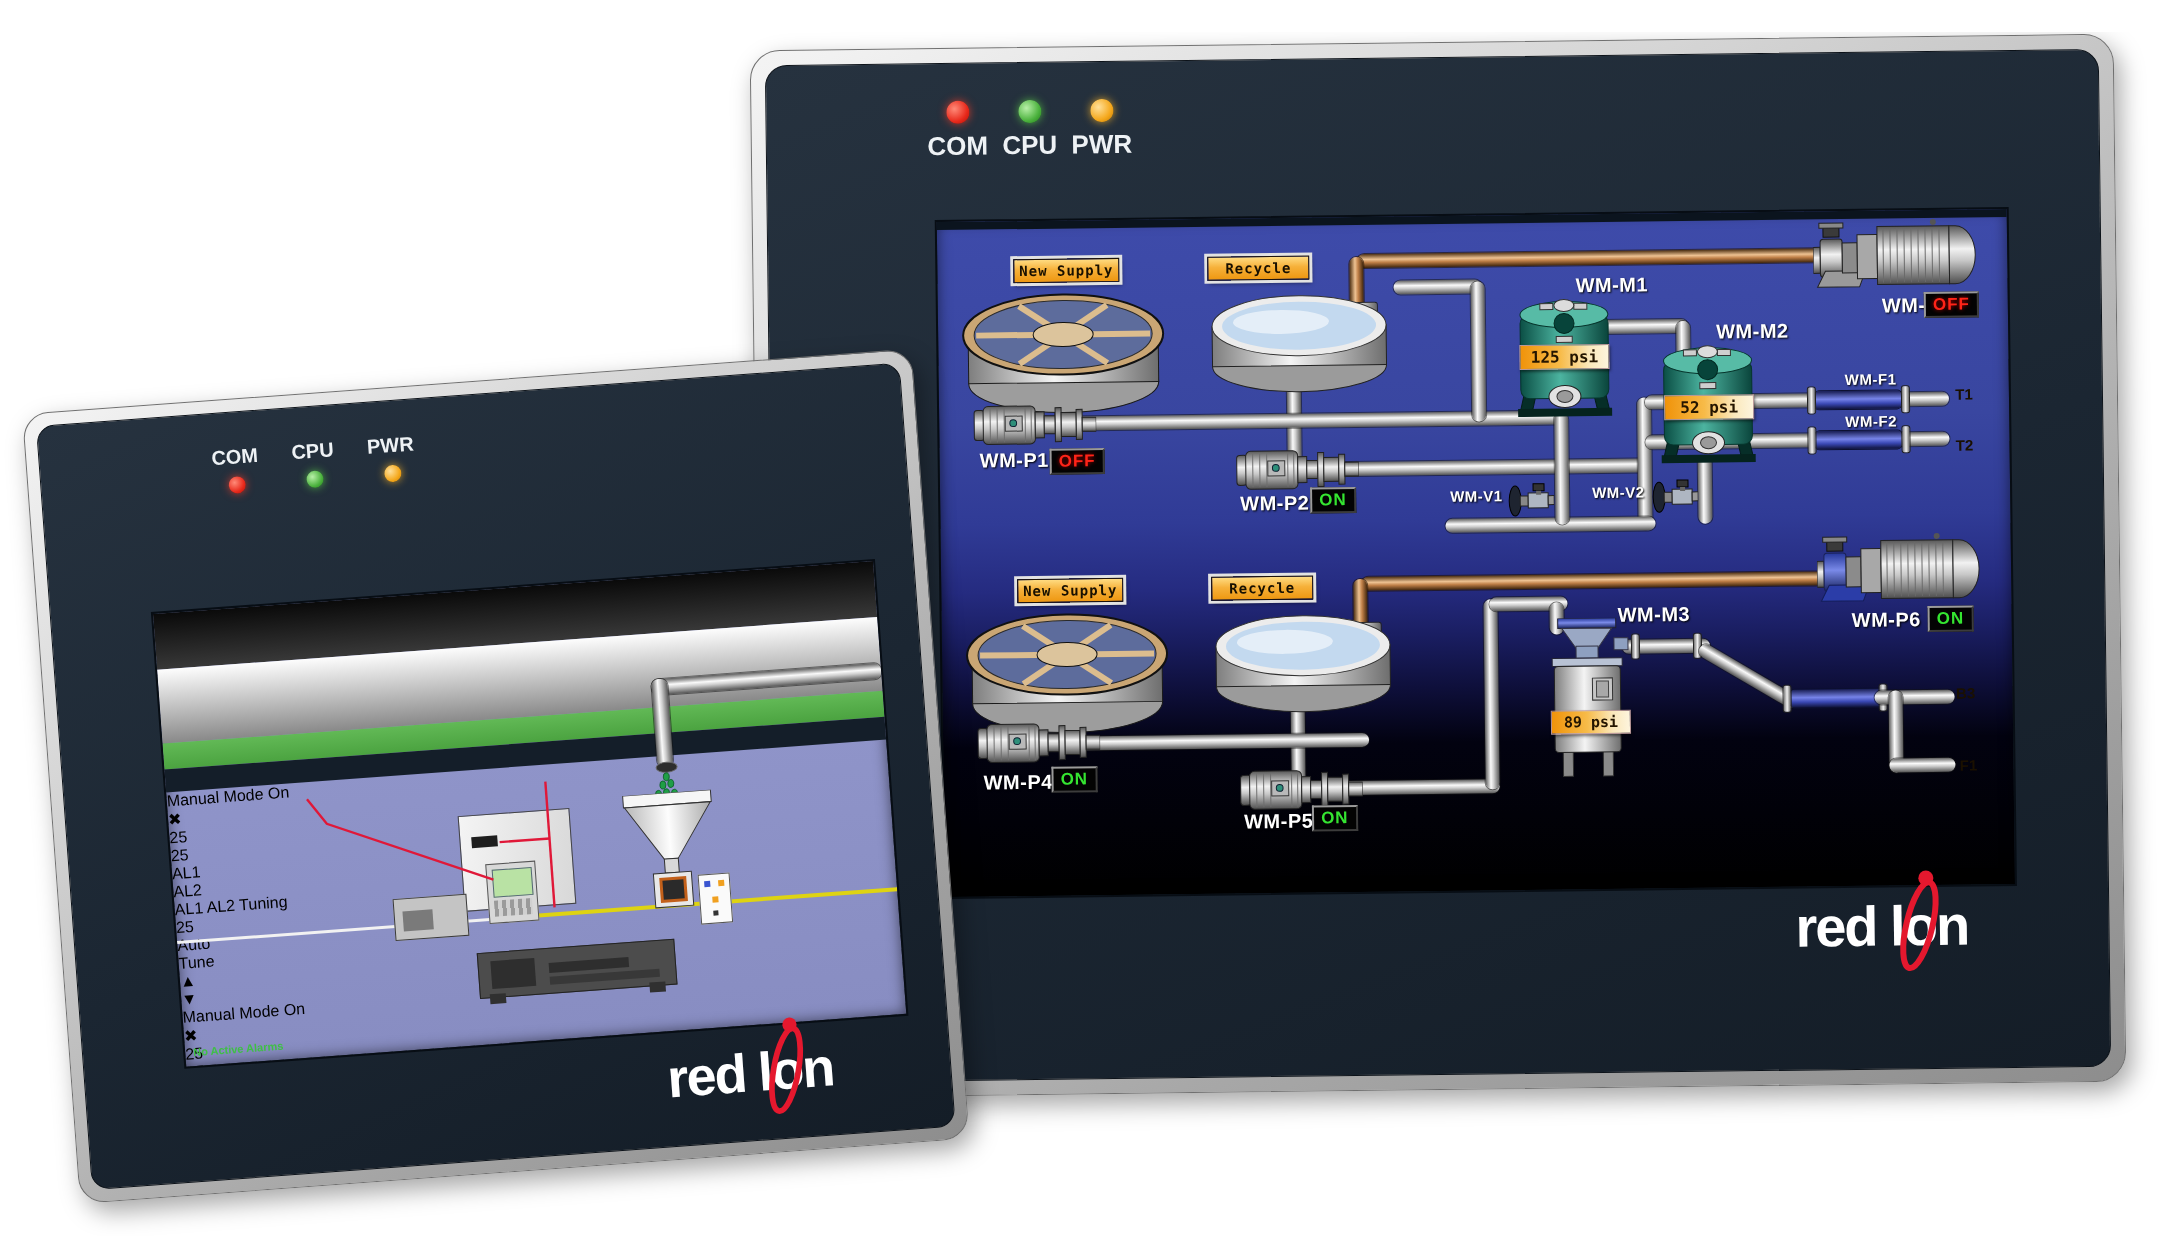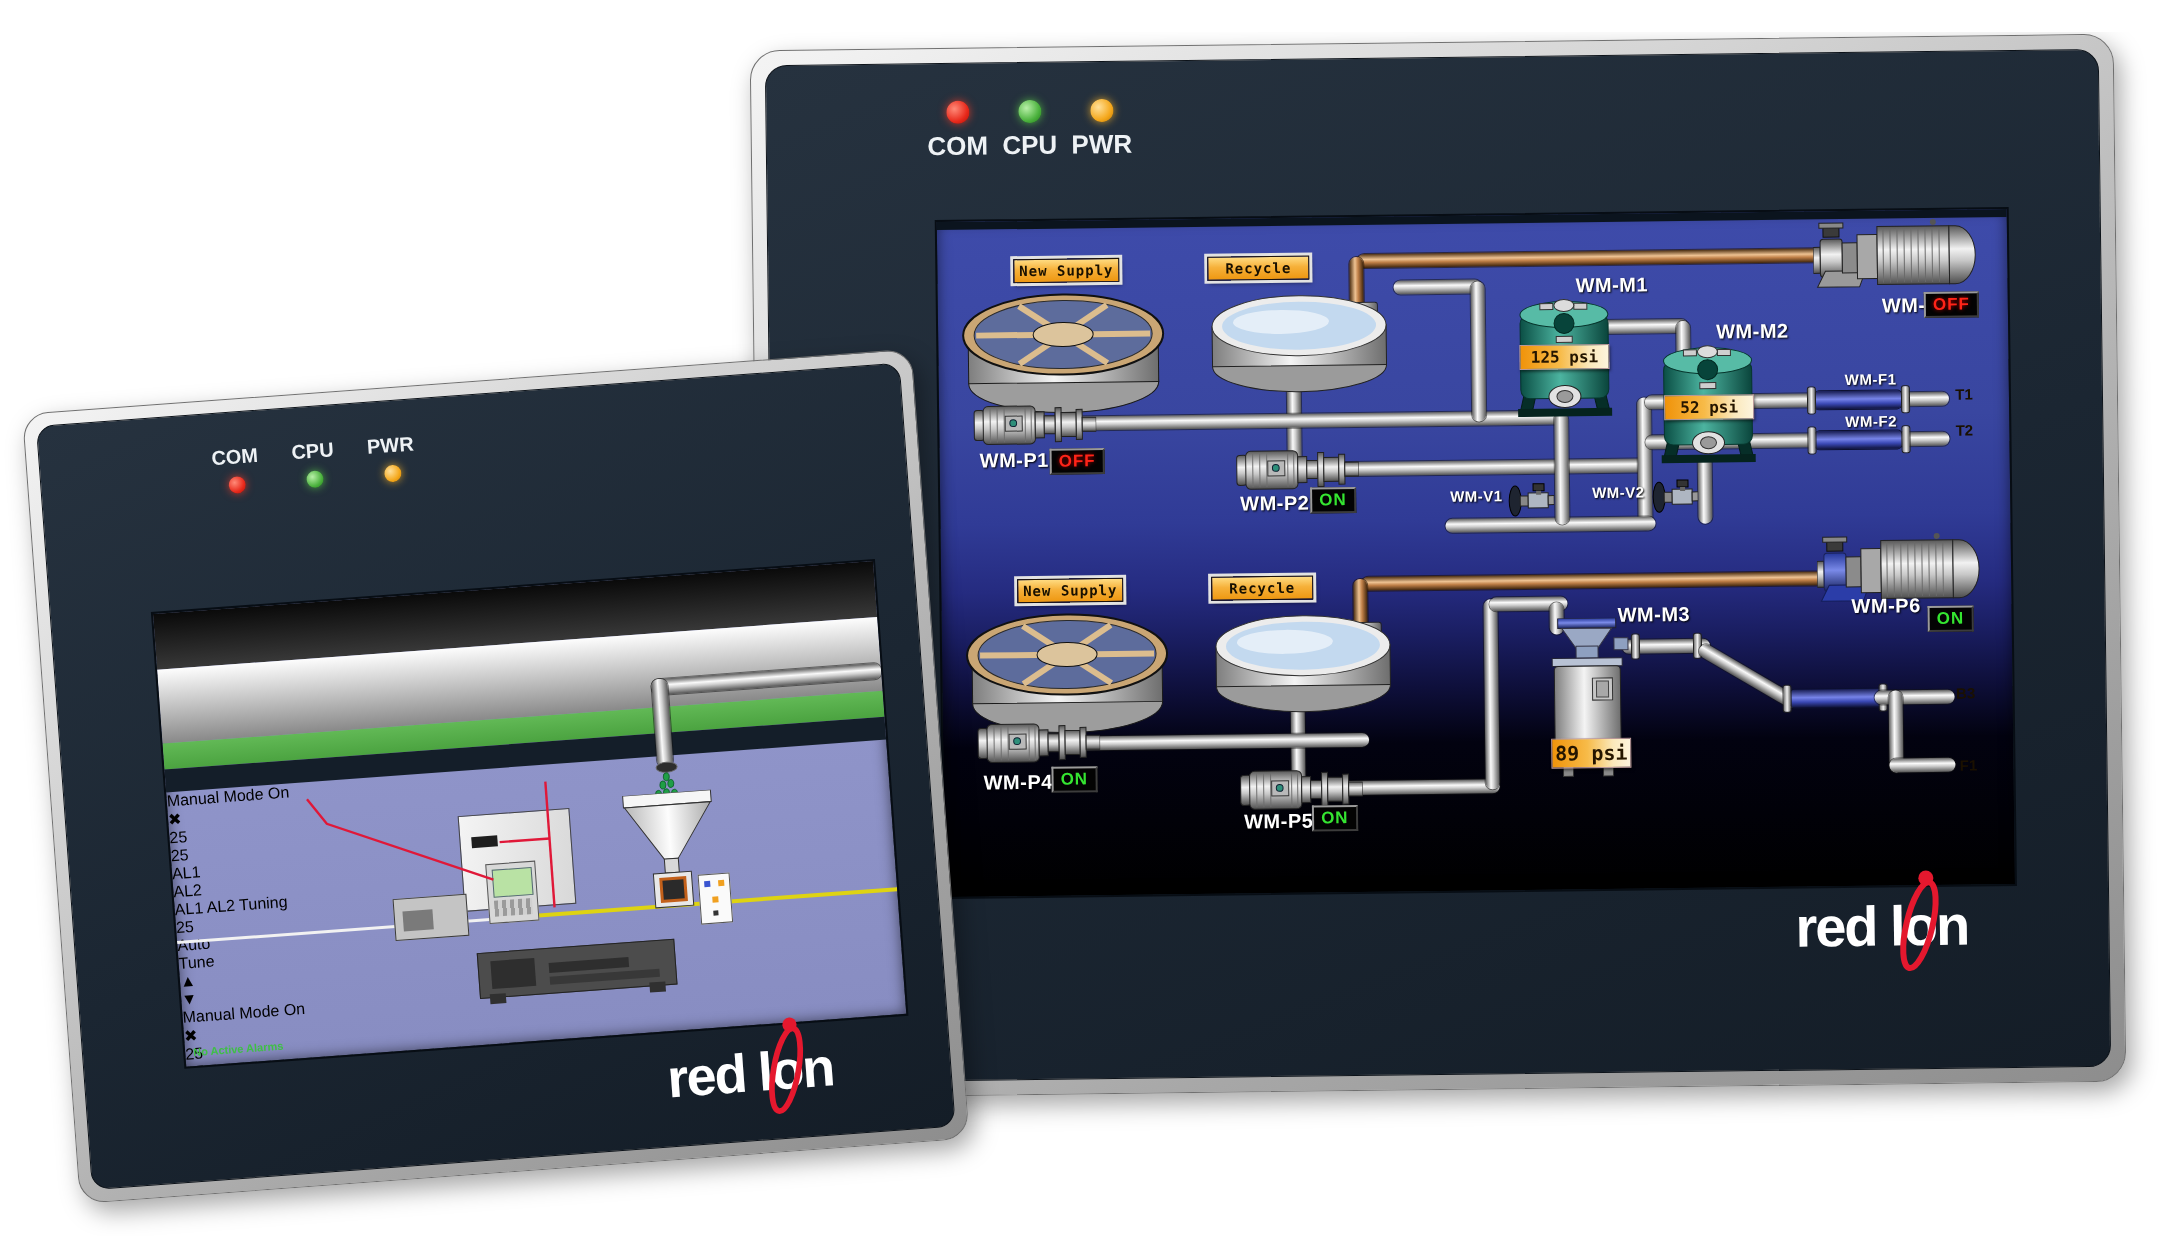--- a/index.html
+++ b/index.html
@@ -277,21 +277,21 @@
         <path d="M70 12v54M77 12v54M84 12v54M91 12v54M98 12v54M105 12v54M112 12v54M119 12v54M126 12v54" stroke="#6a6a6a"></path>
         <path d="M136 10 h6 a20 29 0 0 1 0 58 h-6 Z" fill="url(#gv)" stroke="#222"></path>
         <circle cx="120" cy="6" r="3" fill="#555"></circle>
       </svg>
       <div class="eq-label" style="left:944px;top:84px;">WM-P3</div>
       <div class="state-badge off" style="left:986px;top:82px;">OFF</div>
 
       <div class="eq-label" style="left:906px;top:160px;font-size:15px;">WM-F1</div>
       <div class="eq-label" style="left:906px;top:202px;font-size:15px;">WM-F2</div>
       <div class="tag-badge" style="left:1008px;top:172px;width:34px;line-height:26px;">T1</div>
-      <div class="tag-badge" style="left:1008px;top:208px;width:34px;line-height:26px;">T2</div>
+      <div class="tag-badge" style="left:1008px;top:223px;width:34px;line-height:26px;">T2</div>
 
       <div class="eq-label" style="left:510px;top:272px;font-size:15px;">WM-V1</div>
       <svg class="abs" style="left:566px;top:264px;" width="48" height="40" viewBox="0 0 48 40">
         <ellipse cx="9" cy="22" rx="6" ry="15" fill="#1e2430" stroke="#000"></ellipse>
         <rect x="14" y="17" width="8" height="10" fill="#888" stroke="#222"></rect>
         <rect x="22" y="14" width="20" height="15" fill="#aeb6c2" stroke="#222"></rect>
         <rect x="27" y="5" width="11" height="7" fill="#333" stroke="#000"></rect>
         <rect x="30" y="12" width="5" height="4" fill="#666"></rect>
         <rect x="42" y="17" width="6" height="9" fill="#999" stroke="#222"></rect>
       </svg>
@@ -367,36 +367,36 @@
         <rect x="62" y="130" width="10" height="28" fill="#8a8a8a" stroke="#333"></rect>
         <rect x="18" y="0" width="58" height="10" fill="url(#bluep)" stroke="#223"></rect>
         <path d="M22 10 L72 10 L58 30 L36 30 Z" fill="#9aa8c4" stroke="#334"></path>
         <rect x="36" y="28" width="22" height="12" fill="#8ea0c0" stroke="#334"></rect>
         <rect x="74" y="20" width="14" height="12" fill="#8ea0c0" stroke="#334"></rect>
         <rect x="12" y="40" width="70" height="8" fill="#b8c2d4" stroke="#223"></rect>
         <rect x="14" y="48" width="66" height="86" rx="4" fill="url(#steel)" stroke="#222"></rect>
         <rect x="52" y="60" width="20" height="22" fill="#c6c6c6" stroke="#333"></rect>
         <rect x="56" y="63" width="12" height="16" fill="#a8a8a8" stroke="#444"></rect>
       </svg>
-      <div class="psi-label" style="left:608px;top:524px;width:78px;font-size:20px;">89 psi</div>
+      <div class="psi-label" style="left:608px;top:496px;width:78px;font-size:15px;">89 psi</div>
 
       <svg class="abs" style="left:876px;top:320px;" width="164" height="80" viewBox="0 0 164 80">
         <rect x="10" y="10" width="16" height="10" fill="#3a3a3a" stroke="#111"></rect>
         <rect x="6" y="6" width="24" height="5" fill="#888" stroke="#222"></rect>
         <rect x="0" y="30" width="7" height="26" fill="url(#gv)" stroke="#222"></rect>
         <rect x="7" y="22" width="22" height="38" rx="3" fill="url(#bluep)" stroke="#1a2258"></rect>
         <path d="M12 54 L52 54 L46 70 L4 70 Z" fill="#2b3da8" stroke="#141d58"></path>
         <rect x="29" y="26" width="15" height="30" fill="#8b8b8b" stroke="#222"></rect>
         <rect x="44" y="18" width="20" height="44" fill="#a8a8a8" stroke="#222"></rect>
         <rect x="64" y="10" width="72" height="58" fill="url(#gv)" stroke="#222"></rect>
         <path d="M70 12v54M77 12v54M84 12v54M91 12v54M98 12v54M105 12v54M112 12v54M119 12v54M126 12v54" stroke="#6a6a6a"></path>
         <path d="M136 10 h6 a20 29 0 0 1 0 58 h-6 Z" fill="url(#gv)" stroke="#222"></path>
         <circle cx="120" cy="6" r="3" fill="#555"></circle>
       </svg>
-      <div class="eq-label" style="left:910px;top:384px;">WM-P6</div>
+      <div class="eq-label" style="left:910px;top:398px;">WM-P6</div>
       <div class="state-badge on" style="left:986px;top:396px;">ON</div>
 
       <div class="tag-badge" style="left:1006px;top:470px;width:34px;line-height:28px;">B3</div>
       <div class="tag-badge" style="left:1008px;top:542px;width:34px;line-height:28px;">F1</div>
     </div>
 
     <div class="redlion" style="left:1034px;top:856px;font-size:56px;">
       <span>red l</span><span class="rl-io"><span>o</span><svg style="left:-5px;top:-26px;width:42px;height:112px;" viewBox="0 0 42 112">
             <ellipse cx="21" cy="58" rx="13" ry="44" fill="none" stroke="#e5182e" stroke-width="6" transform="rotate(14 21 58)"></ellipse>
             <circle cx="28" cy="11" r="7.5" fill="#e5182e"></circle>

